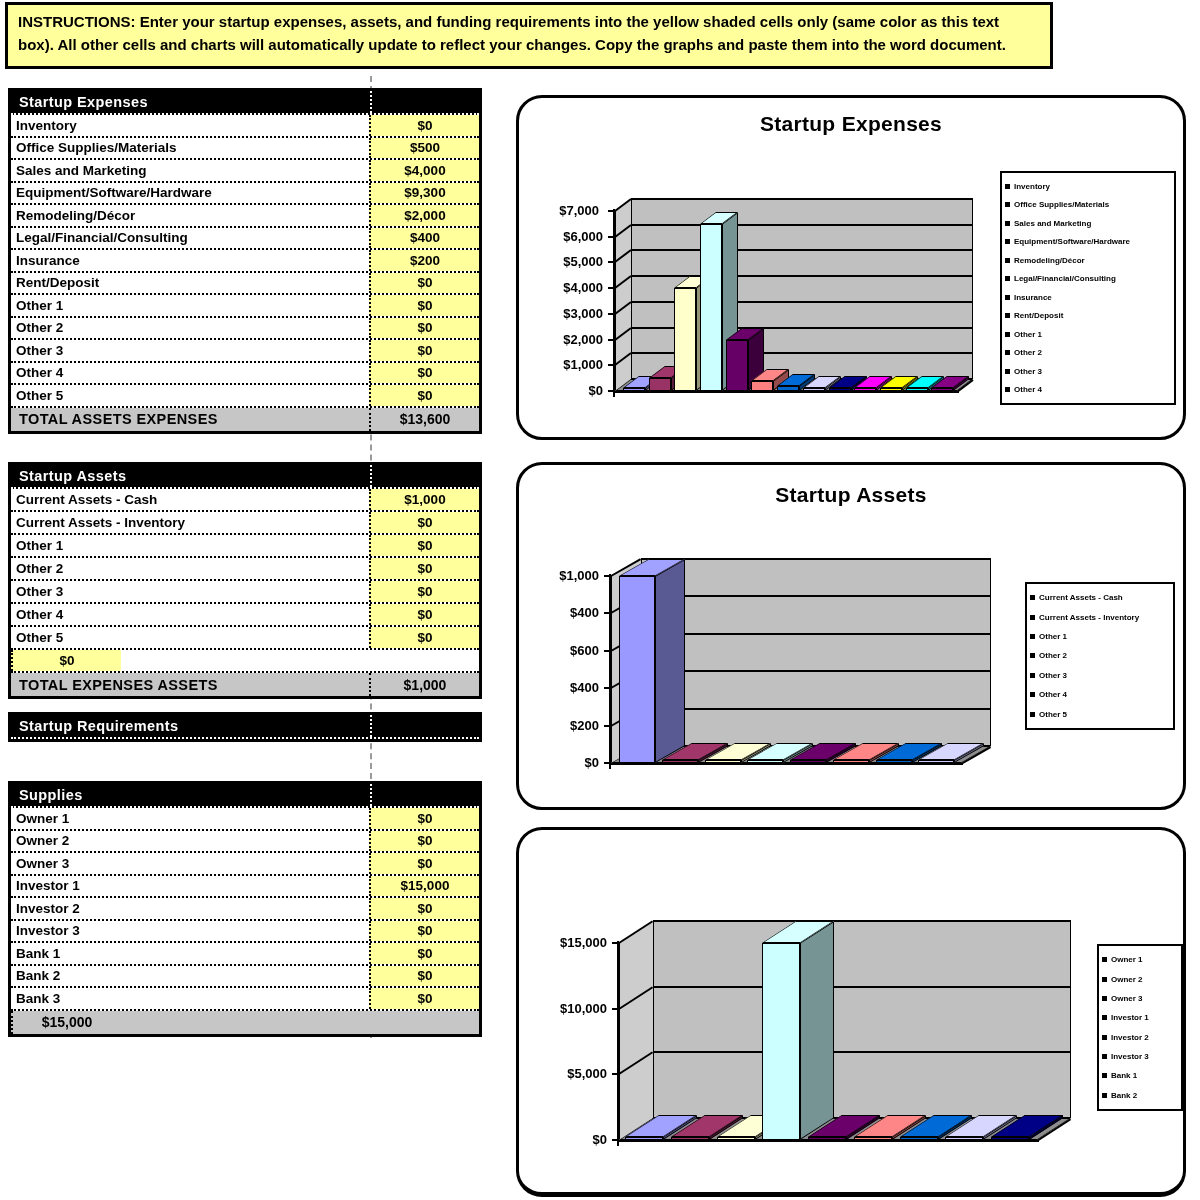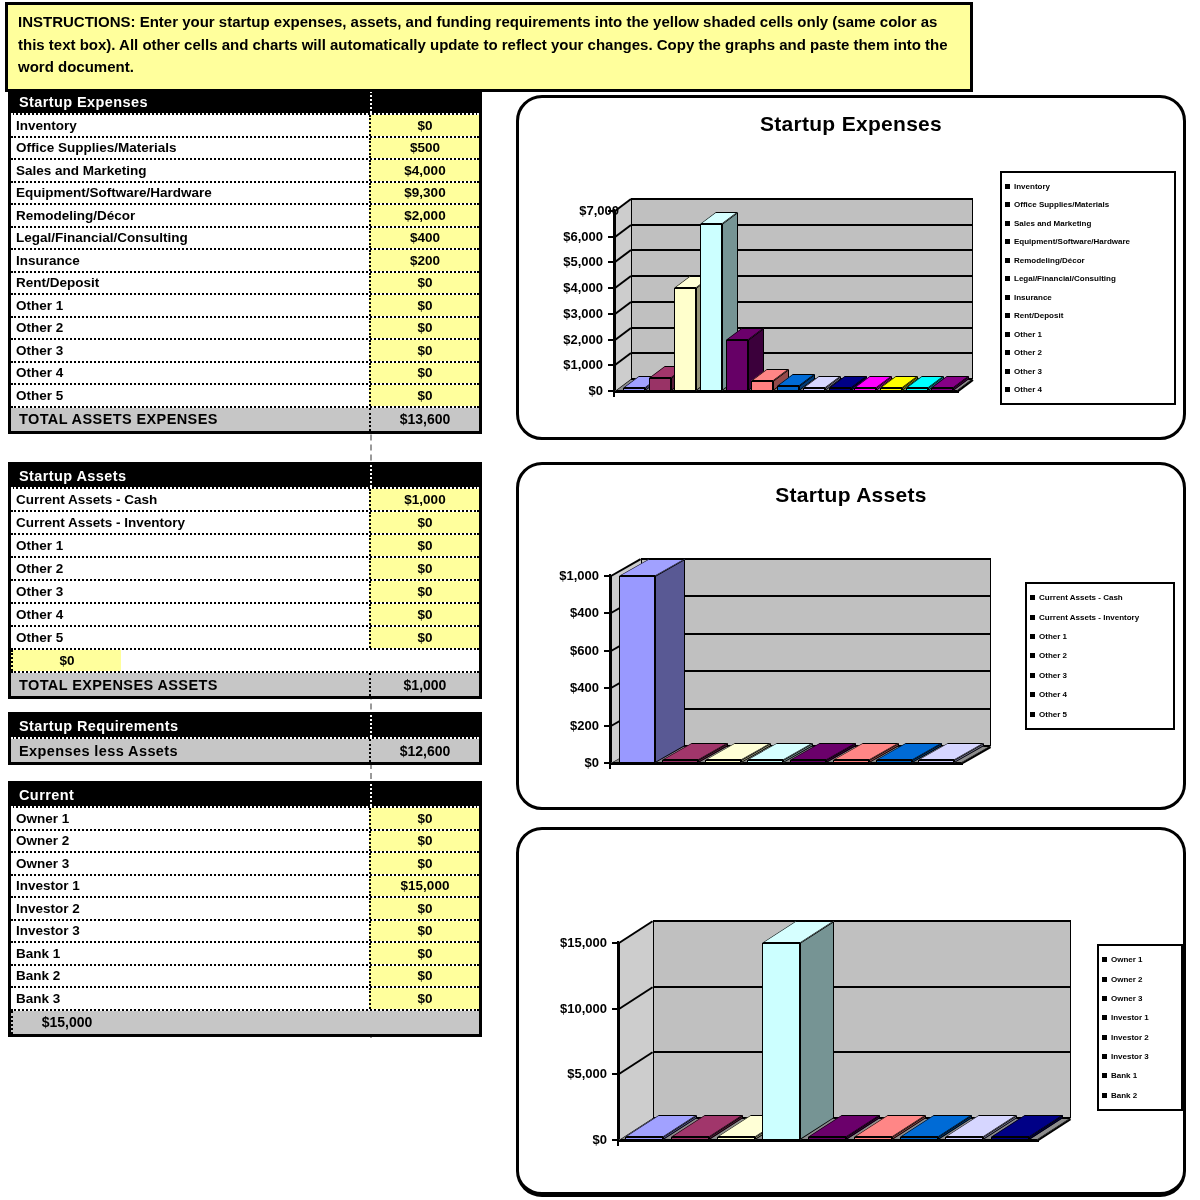--- a/index.html
+++ b/index.html
@@ -1,21 +1,21 @@
 <!DOCTYPE html>
 <html><head>
 <meta charset="utf-8">
 <style>
   html,body{margin:0;padding:0;}
   body{
     width:1200px;height:1200px;position:relative;background:#fff;
     font-family:"Liberation Sans",sans-serif;color:#000;overflow:hidden;
   }
   .instructions{
-    position:absolute;left:5px;top:2px;width:968px;box-sizing:border-box;
+    position:absolute;left:5px;top:2px;width:1048px;box-sizing:border-box;
     border:3px solid #000;background:#FFFF9C;
     font-weight:bold;font-size:15px;line-height:1.5;padding:6px 12px 10px 10px;
     z-index:3;
   }
   .col-gridline{
     position:absolute;left:370px;top:76px;height:962px;width:0;
     border-left:2px dashed #9a9a9a;z-index:1;
   }
   
   .xl-table{
@@ -177,28 +177,24 @@
       <span class="t-label">TOTAL EXPENSES ASSETS</span>
       <span class="t-value">$1,000</span>
     </div>
   </div>
     <div class="xl-table" style="top: 712px;">
     <div class="t-header">
       <span>Startup Requirements</span>
       <span class="t-header-div"></span>
     </div>
     <div class="t-rows"></div>
-    <div class="t-total" style="height: 23px;">
-      <span class="t-label">Expenses less Assets</span>
-      <span class="t-value">$12,600</span>
-    </div>
   </div>
     <div class="xl-table" style="top: 781px;">
     <div class="t-header">
-      <span>Current</span>
+      <span>Supplies</span>
       <span class="t-header-div"></span>
     </div>
     <div class="t-rows">
         <div class="t-row" style="height: 22.5px;">
     <span class="t-label">Owner 1</span>
     <span class="t-value input-cell">$0</span>
   </div>
         <div class="t-row" style="height: 22.5px;">
     <span class="t-label">Owner 2</span>
     <span class="t-value input-cell">$0</span>
@@ -266,21 +262,21 @@
         <div style="left: 96px; top: 163.429px; width: 20px; height: 2px; background: rgb(0, 0, 0); transform-origin: 0px 50%; transform: rotate(-0.643501rad);"></div>
         <div style="left: 89px; top: 163.429px; width: 7px; height: 2px; background: rgb(0, 0, 0);"></div>
         <div class="ytick-label" style="left: 4px; top: 156.429px; width: 80px;">$5,000</div>
         <div style="left: 112px; top: 125.714px; width: 342px; height: 2px; background: rgb(0, 0, 0);"></div>
         <div style="left: 96px; top: 137.714px; width: 20px; height: 2px; background: rgb(0, 0, 0); transform-origin: 0px 50%; transform: rotate(-0.643501rad);"></div>
         <div style="left: 89px; top: 137.714px; width: 7px; height: 2px; background: rgb(0, 0, 0);"></div>
         <div class="ytick-label" style="left: 4px; top: 130.714px; width: 80px;">$6,000</div>
         <div style="left: 112px; top: 100px; width: 342px; height: 2px; background: rgb(0, 0, 0);"></div>
         <div style="left: 96px; top: 112px; width: 20px; height: 2px; background: rgb(0, 0, 0); transform-origin: 0px 50%; transform: rotate(-0.643501rad);"></div>
         <div style="left: 89px; top: 112px; width: 7px; height: 2px; background: rgb(0, 0, 0);"></div>
-        <div class="ytick-label" style="left: 20px; top: 105px; width: 80px;">$7,000</div>
+        <div class="ytick-label" style="left: 0; top: 105px; width: 80px;">$7,000</div>
         <div style="left: 94px; top: 111px; width: 2px; height: 188px; background: rgb(0, 0, 0);"></div>
         <div style="left: 94px; top: 293px; width: 346px; height: 2px; background: rgb(0, 0, 0);"></div>
         <div style="left: 438px; top: 293px; width: 20px; height: 2px; background: rgb(0, 0, 0); transform-origin: 0px 50%; transform: rotate(-0.643501rad);"></div>
         <div style="left: 126px; top: 290px; width: 16px; height: 3px; background: rgb(89, 89, 148); border: 1px solid rgb(0, 0, 0); transform-origin: 0px 0px; transform: skewY(-0.643501rad); z-index: 10;"></div>
         <div style="left: 104px; top: 278px; width: 22px; height: 12px; background: rgb(161, 161, 255); border: 1px solid rgb(0, 0, 0); transform-origin: 0px 100%; transform: skewX(-0.927295rad); z-index: 10;"></div>
         <div style="left: 104px; top: 290px; width: 22px; height: 3px; background: rgb(153, 153, 255); border: 1px solid rgb(0, 0, 0); z-index: 10;"></div>
         <div style="left: 151.692px; top: 280.143px; width: 16px; height: 12.8571px; background: rgb(89, 30, 59); border: 1px solid rgb(0, 0, 0); transform-origin: 0px 0px; transform: skewY(-0.643501rad); z-index: 11;"></div>
         <div style="left: 129.692px; top: 268.143px; width: 22px; height: 12px; background: rgb(161, 54, 107); border: 1px solid rgb(0, 0, 0); transform-origin: 0px 100%; transform: skewX(-0.927295rad); z-index: 11;"></div>
         <div style="left: 129.692px; top: 280.143px; width: 22px; height: 12.8571px; background: rgb(153, 51, 102); border: 1px solid rgb(0, 0, 0); z-index: 11;"></div>
         <div style="left: 177.385px; top: 190.143px; width: 16px; height: 102.857px; background: rgb(148, 148, 118); border: 1px solid rgb(0, 0, 0); transform-origin: 0px 0px; transform: skewY(-0.643501rad); z-index: 12;"></div>

